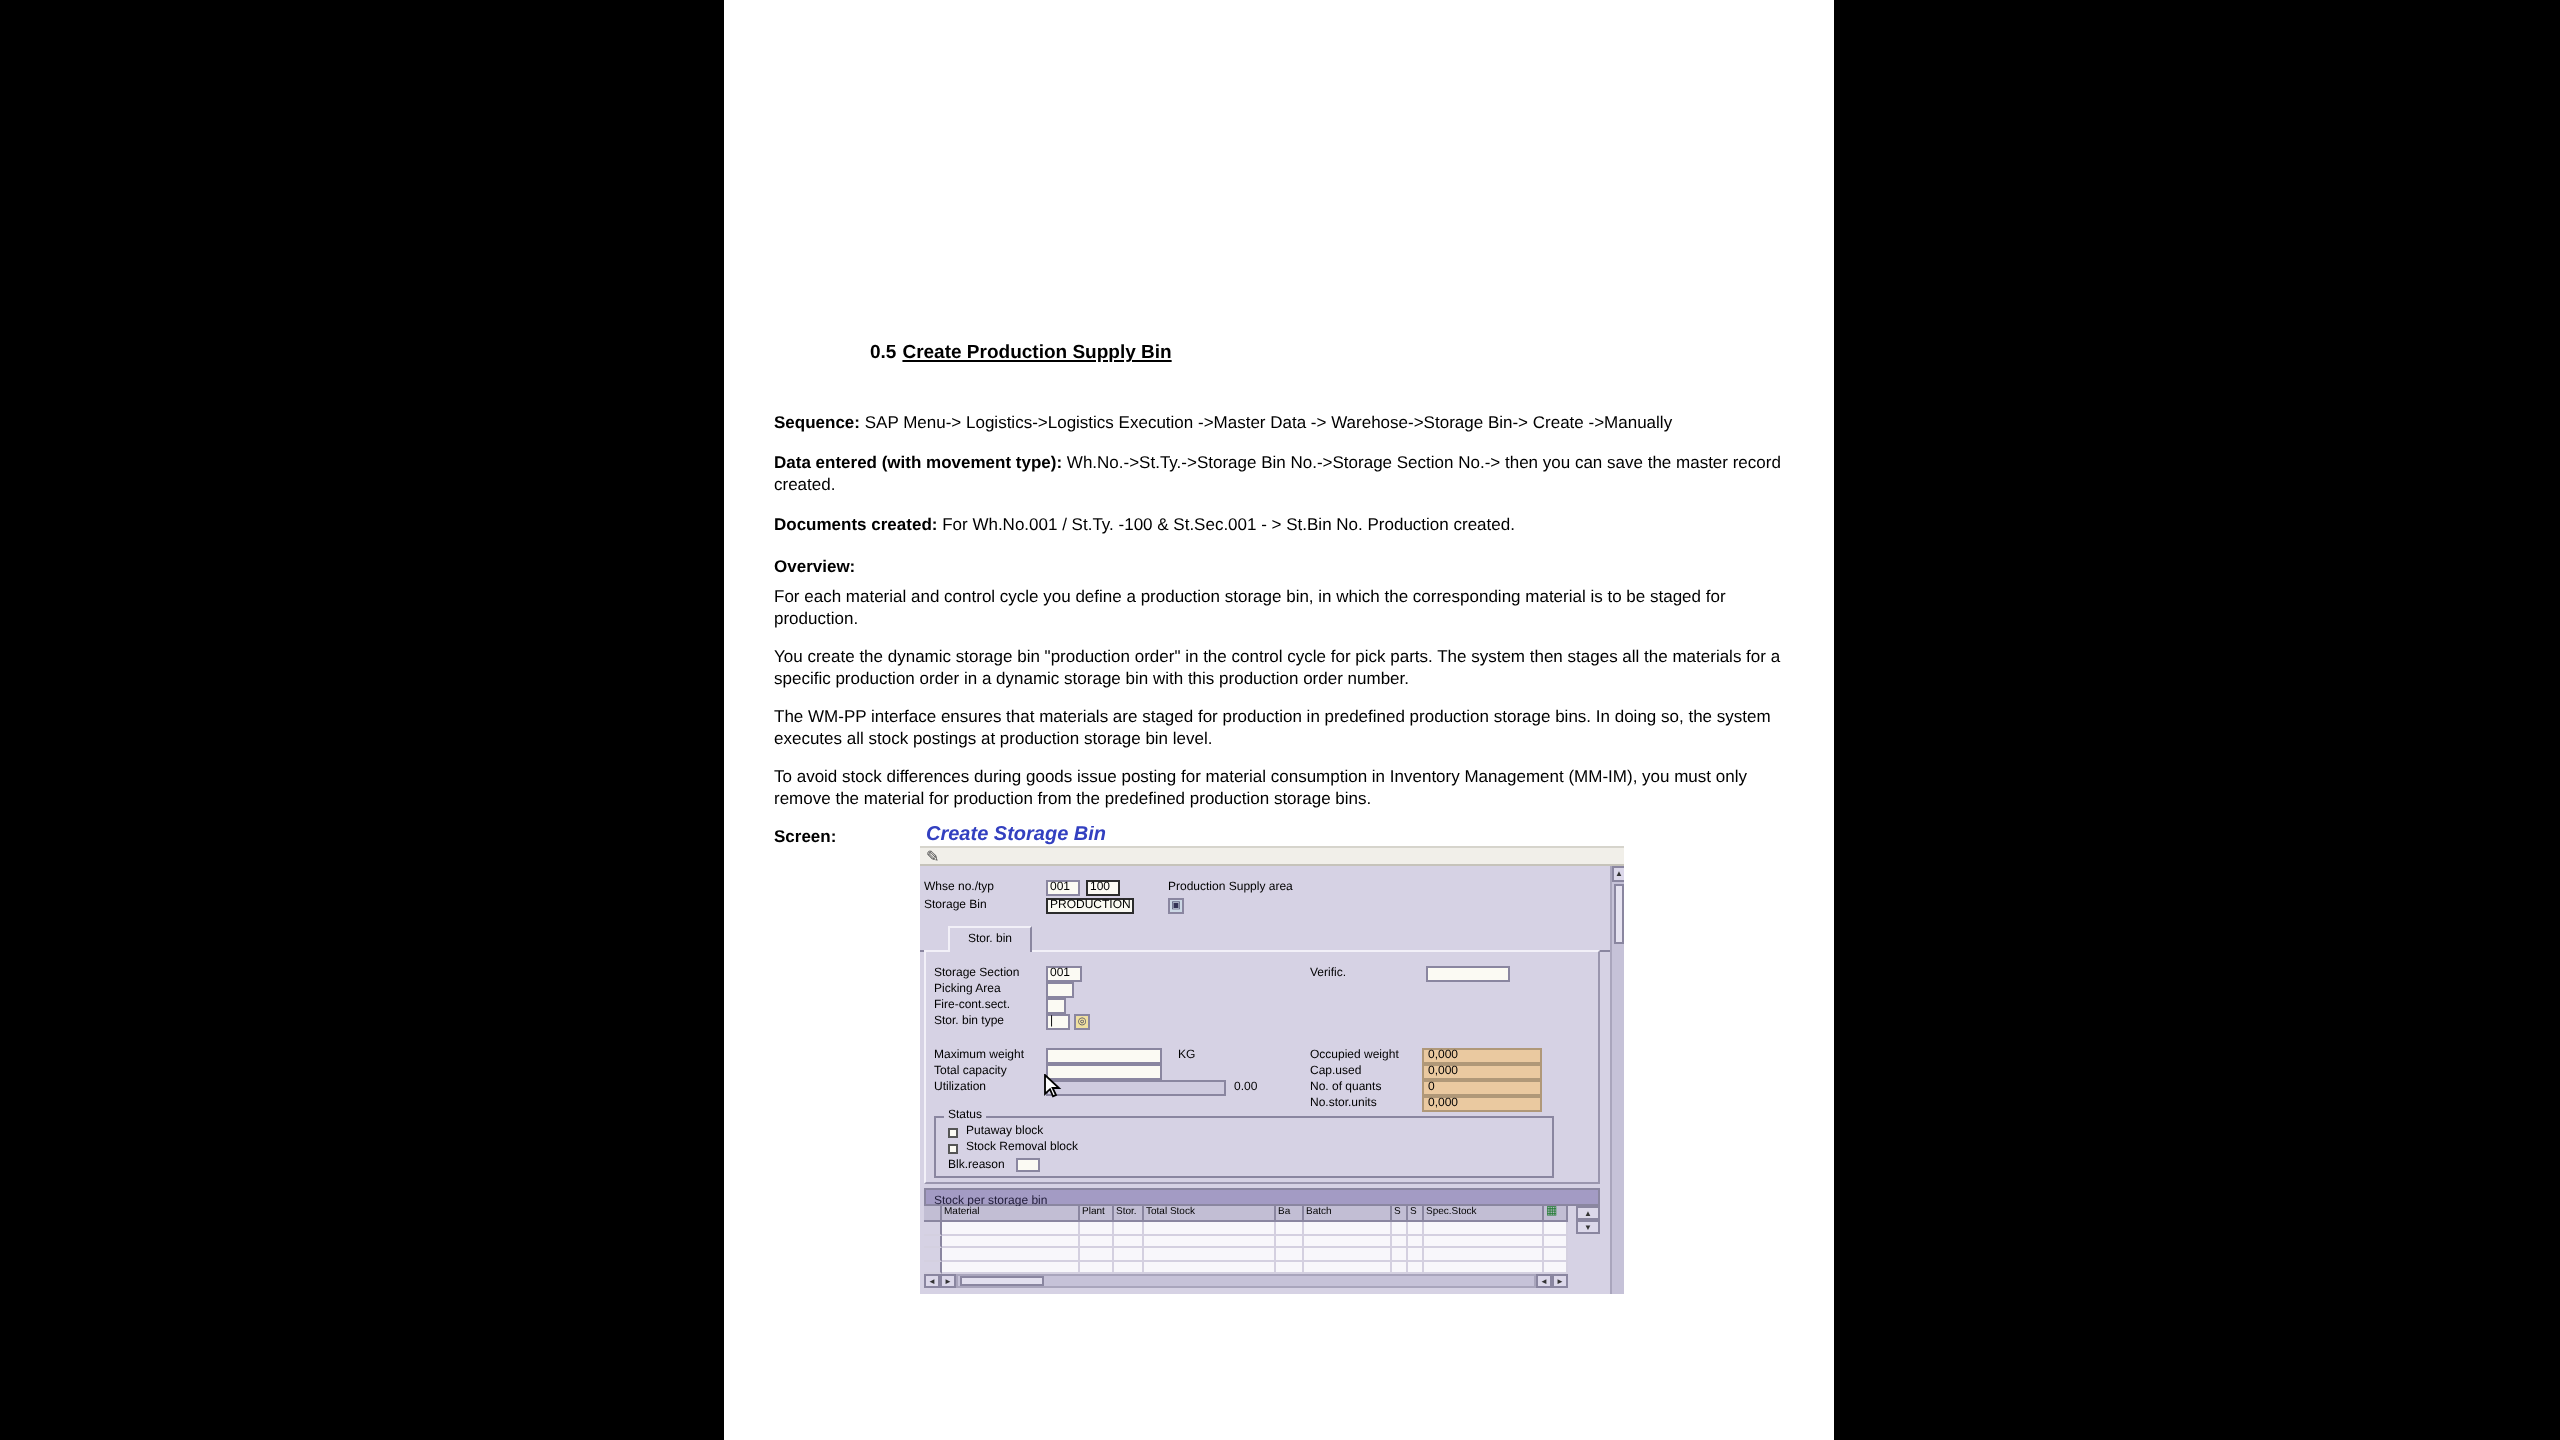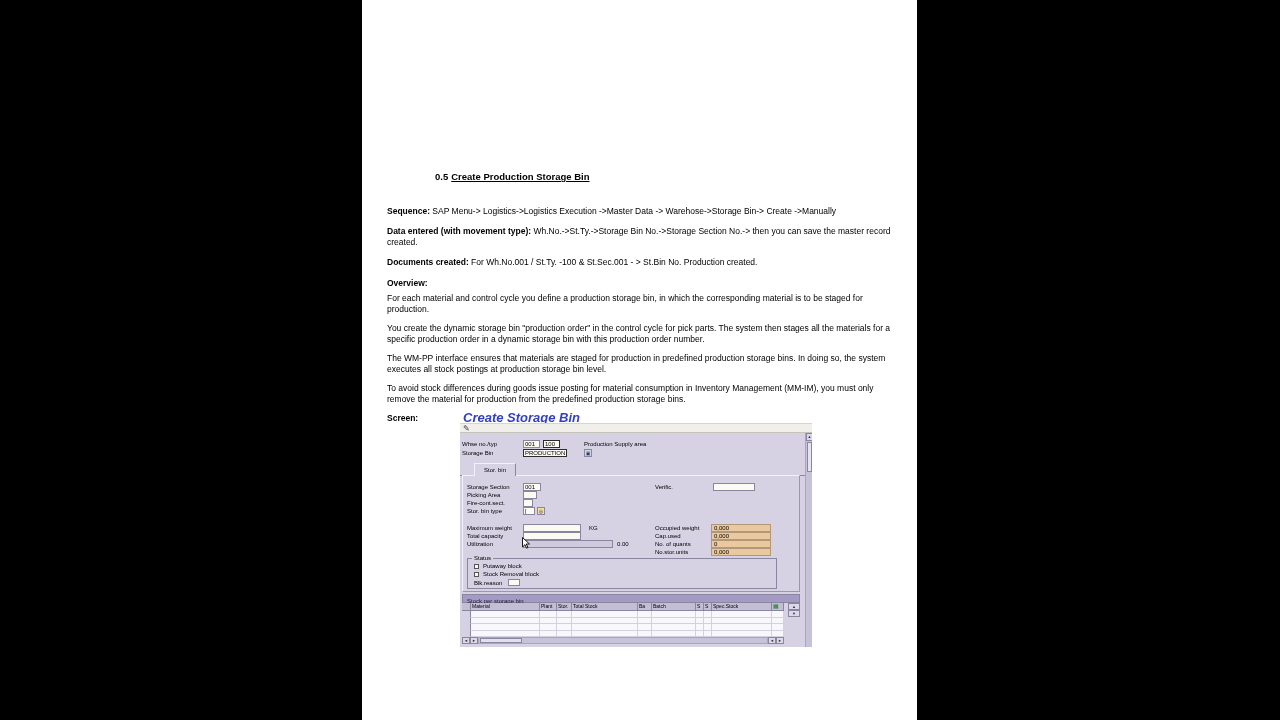--- a/index.html
+++ b/index.html
@@ -15,21 +15,21 @@
   b { font-weight:bold; }
   .serif-big { font-family:"Liberation Serif", serif; font-size:10.5px; }
   .ital { }
 
   
   .screen-row { display:flex; align-items:flex-start; }
   .screen-label { width:73px; flex:0 0 73px; font-weight:bold; }
 
   
   .sap { position:relative; width:352px; height:234px; overflow:hidden; font-size:6px; }
-  .sap-title { position:absolute; left:3px; top:0; color:#3340c0; font-weight:bold; font-style:italic; font-size:13px; }
+  .sap-title { position:absolute; left:3px; top:0; color:#3340c0; font-weight:bold; font-style:italic; font-size:10px; }
   .sap-toolbar { position:absolute; left:0; top:10px; width:352px; height:10px; background:#f1efe9; border-top:1px solid #d6d4cc; border-bottom:1px solid #c6c3ba; }
   .pencil { position:absolute; left:3px; top:0px; font-size:8px; line-height:9px; color:#444; }
   .sap-body { position:absolute; left:0; top:20px; width:345px; height:214px; background:#d6d2e4; }
   .sap-vscroll { position:absolute; right:0; top:20px; width:7px; height:214px; background:#c6c2d8; border-left:1px solid #a9a5bc; }
   .vs-btn { width:7px; height:8px; background:#dcd8ea; border:1px solid #8a86a0; font-size:4px; text-align:center; line-height:6px; color:#333; }
   .vs-thumb { width:5px; height:30px; margin:1px auto; background:#e6e3f1; border:1px solid #8a86a0; }
 
   .sl { position:absolute; font-size:6px; line-height:7px; color:#000; white-space:nowrap; }
   .sin { position:absolute; height:8px; background:#fbfaf3; border:1px solid #8a86a0; font-size:6px; line-height:6px; padding:0 1px; white-space:nowrap; }
   .sin.focus { border-color:#2c2c2c; }
@@ -70,21 +70,21 @@
   .hs-thumb { position:absolute; left:1px; top:0; width:42px; height:5px; background:#e2dfee; border:1px solid #8a86a0; }
 
   .cursor-svg { position:absolute; left:62px; top:104px; z-index:5; }
 </style>
 </head>
 <body>
 
 <div class="page">
   <div class="content">
 
-    <h1 class="doc-heading"><span>0.5</span><span class="u">Create Production Storage Bin</span></h1>
+    <h1 class="doc-heading"><span>0.5</span><span class="u">Create Production Supply Bin</span></h1>
 
     <p class="lp"><b>Sequence:</b><span> SAP Menu-&gt; Logistics-&gt;Logistics Execution -&gt;Master Data -&gt; Warehose-&gt;Storage Bin-&gt; Create -&gt;Manually</span></p>
 
 
     <p class="lp"><b>Data entered  (with movement type):</b><span> Wh.No.-&gt;St.Ty.-&gt;Storage Bin No.-&gt;Storage Section No.-&gt; then you can save the master record created.</span></p>
 
     <p class="lp"><b>Documents created:</b><span> For Wh.No.001 / St.Ty. -100 &amp; St.Sec.001 - &gt; St.Bin No. Production created.</span></p>
 
     <p class="ov"><b>Overview:</b></p>
 

